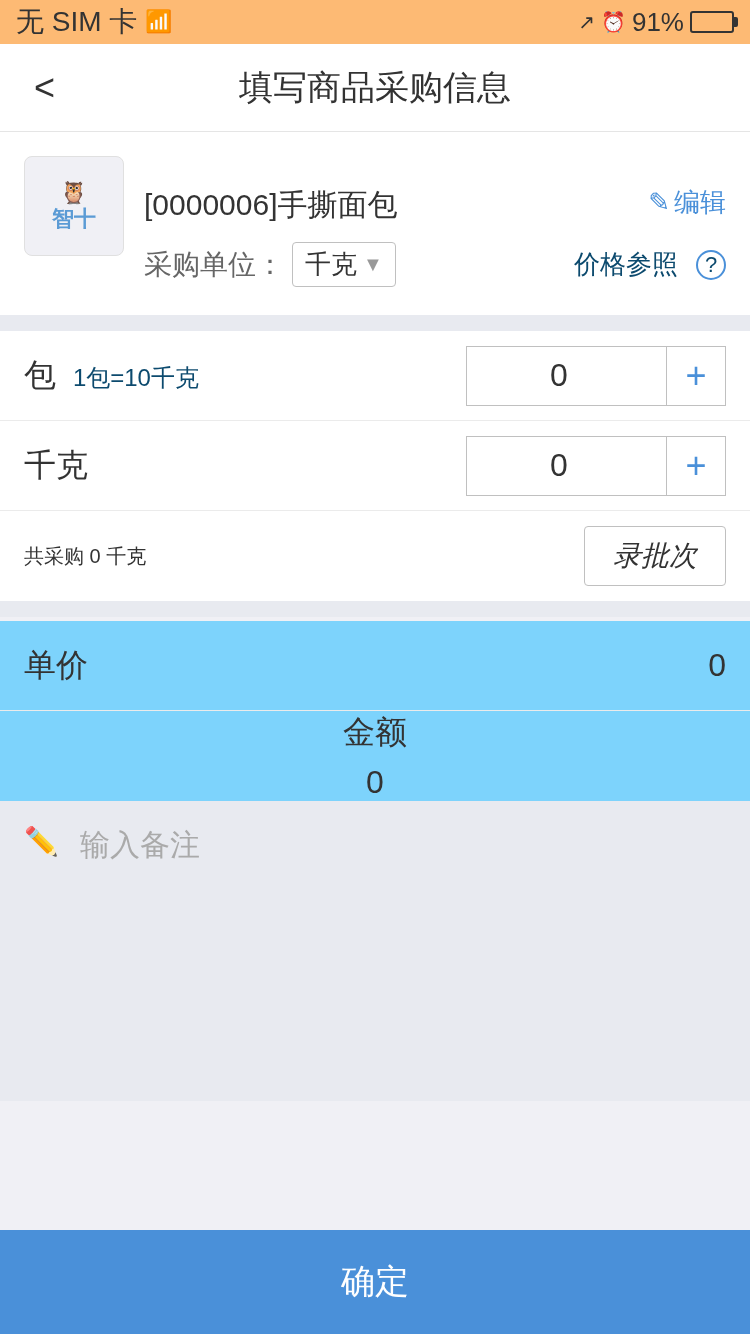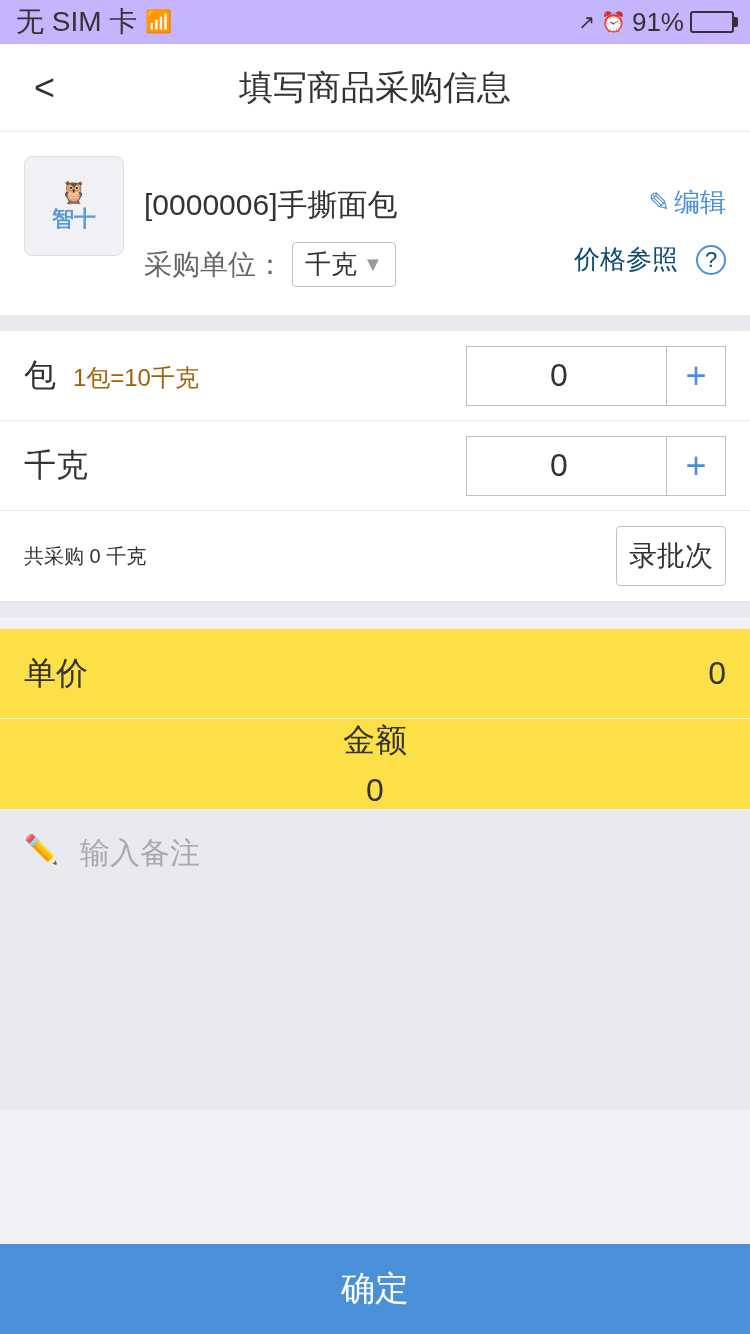--- a/index.html
+++ b/index.html
@@ -10,21 +10,21 @@
       font-family: -apple-system, "PingFang SC", "Helvetica Neue", sans-serif;
       background: #f0f0f5;
       font-size: 32px;
       color: #333;
     }
 
     
     .status-bar {
       width: 750px;
       height: 44px;
-      background: #c4b5fd;
+      background: #fdba74;
       display: flex;
       align-items: center;
       justify-content: space-between;
       padding: 0 16px;
       font-size: 28px;
     }
     .status-left { display: flex; align-items: center; gap: 8px; }
     .status-center { font-size: 30px; font-weight: 500; }
     .status-right { display: flex; align-items: center; gap: 6px; font-size: 26px; }
     .battery-icon {
@@ -126,21 +126,21 @@
     .edit-btn {
       font-size: 26px;
       color: #4a90d9;
       display: flex;
       align-items: center;
       gap: 4px;
       cursor: pointer;
     }
     .purchase-unit-row {
       display: flex;
-      align-items: flex-start;
+      align-items: center;
       gap: 12px;
       justify-content: space-between;
     }
     .unit-label { font-size: 28px; color: #666; }
     .unit-select {
       display: flex;
       align-items: center;
       border: 1px solid #c0c0c0;
       border-radius: 4px;
       padding: 4px 12px;
@@ -178,21 +178,21 @@
     .input-row-label {
       flex: 1;
     }
     .row-label-main {
       font-size: 32px;
       color: #333;
       font-weight: 500;
     }
     .row-label-sub {
       font-size: 24px;
-      color: #a16207;
+      color: #0c4a6e;
       margin-left: 8px;
     }
     .input-with-plus {
       display: flex;
       align-items: center;
       gap: 0;
     }
     .qty-input {
       width: 200px;
       height: 60px;
@@ -226,31 +226,32 @@
       height: 90px;
       background: #fff;
     }
     .summary-text {
       font-size: 20px;
       color: #333;
     }
     .record-btn {
       border: 1px solid #c0c0c0;
       background: #fff;
-      padding: 10px 12px;
+      padding: 10px 28px;
       font-size: 28px;
       color: #333;
       border-radius: 4px;
       cursor: pointer;
+      font-style: italic;
     }
 
     
     .price-section {
-      background: #fde047;
-      margin-top: 12px;
+      background: #7dd3fc;
+      margin-top: 4px;
     }
     .price-row {
       display: flex;
       align-items: center;
       justify-content: space-between;
       padding: 0 24px;
       height: 90px;
       border-bottom: 1px solid #ebebeb;
     }
     .price-row:last-child { border-bottom: none; flex-direction: column; }
@@ -271,21 +272,21 @@
     }
     .pencil-icon { font-size: 28px; color: #999; }
     .notes-placeholder { font-size: 30px; color: #aaa; margin-left: 7px; }
 
     
     .confirm-btn {
       position: fixed;
       bottom: 0;
       left: 0;
       width: 750px;
-      height: 90px;
+      height: 104px;
       background: #4a90d9;
       color: #fff;
       font-size: 34px;
       font-weight: 500;
       display: flex;
       align-items: center;
       justify-content: center;
       cursor: pointer;
       border: none;
       outline: none;

